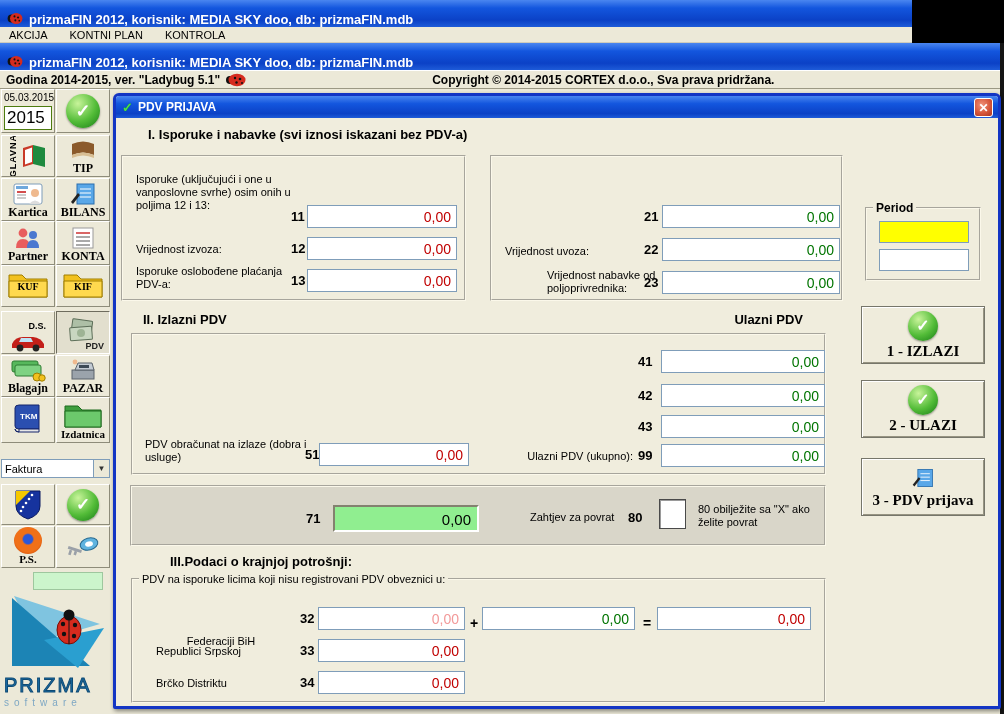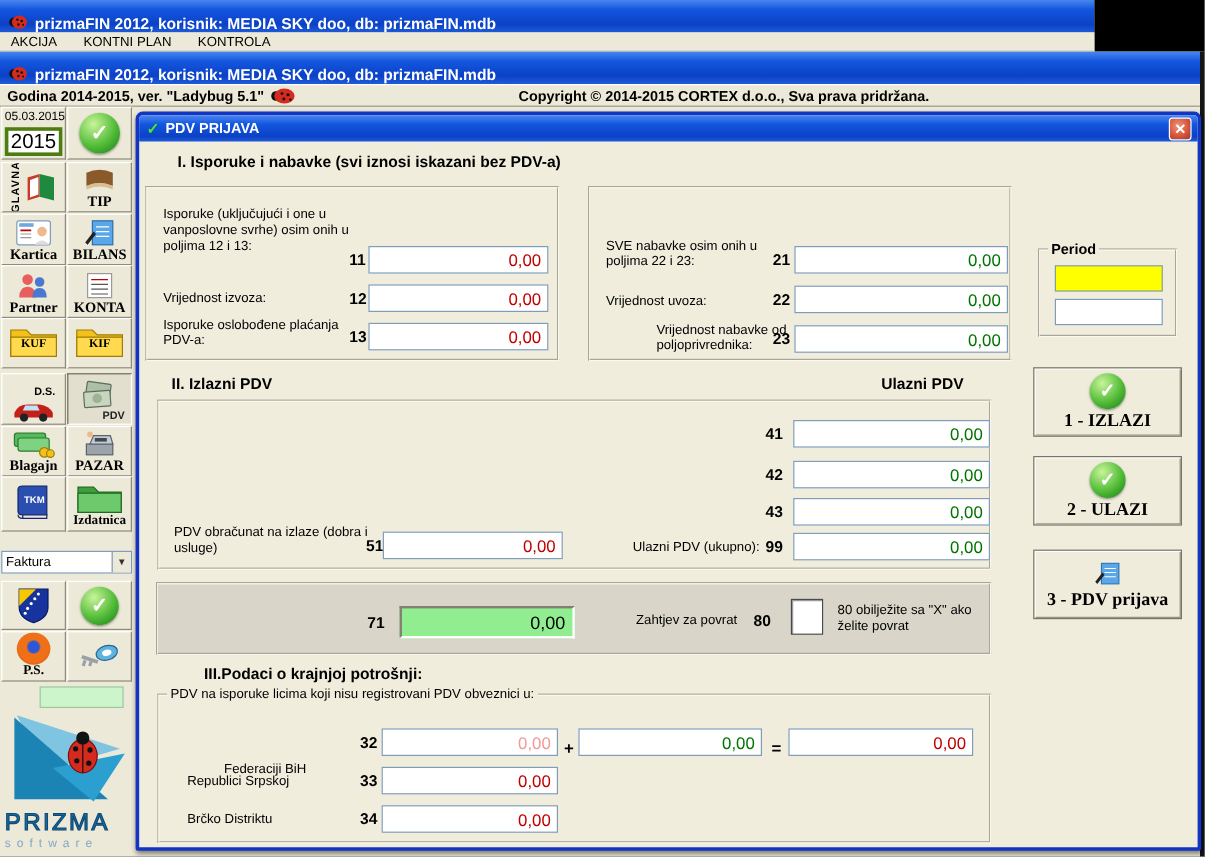--- a/index.html
+++ b/index.html
@@ -17,21 +17,21 @@
   .statusbar { background:#ECE9D8; border-top:1px solid #fff; border-bottom:1px solid #9b9884; display:flex; align-items:center; font-size:12px; font-weight:bold; color:#000; padding:0 6px; }
   .rightstrip { background:#151515; }
 
   
   .sbtn { background:#ECE9D8; border:1px solid; border-color:#FFFFFF #8E8C7A #8E8C7A #FFFFFF;
     display:flex; flex-direction:column; align-items:center; justify-content:flex-end; overflow:hidden; cursor:pointer; }
   .sbtn.pressed { border-color:#6e6c5e #FFFFFF #FFFFFF #6e6c5e; background:#E2DFCE; }
   .slabel { font-family:"Liberation Serif", serif; font-weight:bold; font-size:12px; color:#000; line-height:1; padding-bottom:2px; white-space:nowrap; }
   .datepanel { background:#ECE9D8; border:1px solid; border-color:#FFFFFF #8E8C7A #8E8C7A #FFFFFF; }
   .datetext { font-size:10px; color:#000; }
-  .yearinput { border:3px solid #4d7c0f; background:#fff; font-size:17px; font-family:"Liberation Sans",sans-serif; color:#000; padding:0 2px; width:100%; height:100%; }
+  .yearinput { border:1px solid #4d7c0f; background:#fff; font-size:17px; font-family:"Liberation Sans",sans-serif; color:#000; padding:0 2px; width:100%; height:100%; }
   .orb { border-radius:50%; background:radial-gradient(circle at 35% 28%, #C8F49A 0%, #53BC38 55%, #157A15 100%);
     display:flex; align-items:center; justify-content:center; color:#fff; font-weight:bold; box-shadow:0 1px 2px rgba(0,0,0,.4); }
   .combo { background:#fff; border:1px solid #7F9DB9; display:flex; align-items:center; font-size:11px; color:#000; }
   .combo .val { flex:1; padding-left:3px; }
   .combo .arrowbtn { width:16px; height:100%; background:#ECE9D8; border-left:1px solid #7F9DB9; display:flex; align-items:center; justify-content:center; font-size:8px; color:#333; }
   .psorb { border-radius:50%; background:radial-gradient(circle at 50% 45%, #2B57D8 0 22%, #F07018 30% 62%, #B33505 100%); }
   .greenbox { background:#CCF5CC; border:1px solid #9ec79e; }
   .logoPRIZMA { font-family:"Liberation Sans",sans-serif; font-weight:normal; font-size:20px; letter-spacing:2px; color:#1B6FA8; -webkit-text-stroke:1px #0E4A74; }
   .logosub { font-size:10px; letter-spacing:5px; color:#7FA8C4; }
 
@@ -327,21 +327,20 @@
       <input class="abs xpinput vred" style="left: 184px; top: 48px; width: 150px; height: 23px;" value="0,00">
       <div class="abs flabel" style="left:13px;top:86px;width:168px;">Vrijednost izvoza:</div>
       <div class="abs fnum" style="left:168px;top:84px;">12</div>
       <input class="abs xpinput vred" style="left: 184px; top: 80px; width: 150px; height: 23px;" value="0,00">
       <div class="abs flabel" style="left:13px;top:108px;width:150px;">Isporuke oslobođene plaćanja PDV-a:</div>
       <div class="abs fnum" style="left:168px;top:116px;">13</div>
       <input class="abs xpinput vred" style="left: 184px; top: 112px; width: 150px; height: 23px;" value="0,00">
     </div>
 
     <div class="abs panel" style="left:374px;top:59px;width:353px;height:146px;">
-      <div class="abs flabel" style="left:13px;top:42px;width:140px;">SVE nabavke osim onih u poljima 22 i 23:</div>
       <div class="abs fnum" style="left:152px;top:52px;">21</div>
       <input class="abs xpinput vgreen" style="left: 170px; top: 48px; width: 178px; height: 23px;" value="0,00">
       <div class="abs flabel" style="left:13px;top:88px;width:140px;">Vrijednost uvoza:</div>
       <div class="abs fnum" style="left:152px;top:85px;">22</div>
       <input class="abs xpinput vgreen" style="left: 170px; top: 81px; width: 178px; height: 23px;" value="0,00">
       <div class="abs flabel" style="left:13px;top:112px;width:140px;margin-left:42px;">Vrijednost nabavke od poljoprivrednika:</div>
       <div class="abs fnum" style="left:152px;top:118px;">23</div>
       <input class="abs xpinput vgreen" style="left: 170px; top: 114px; width: 178px; height: 23px;" value="0,00">
     </div>
 

